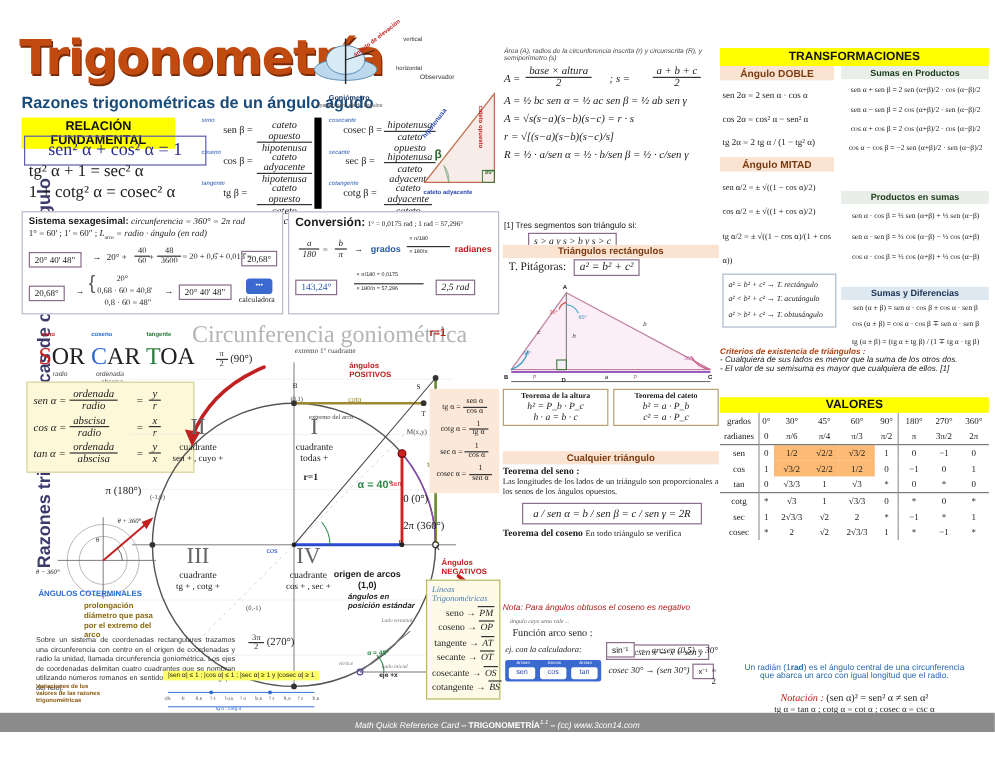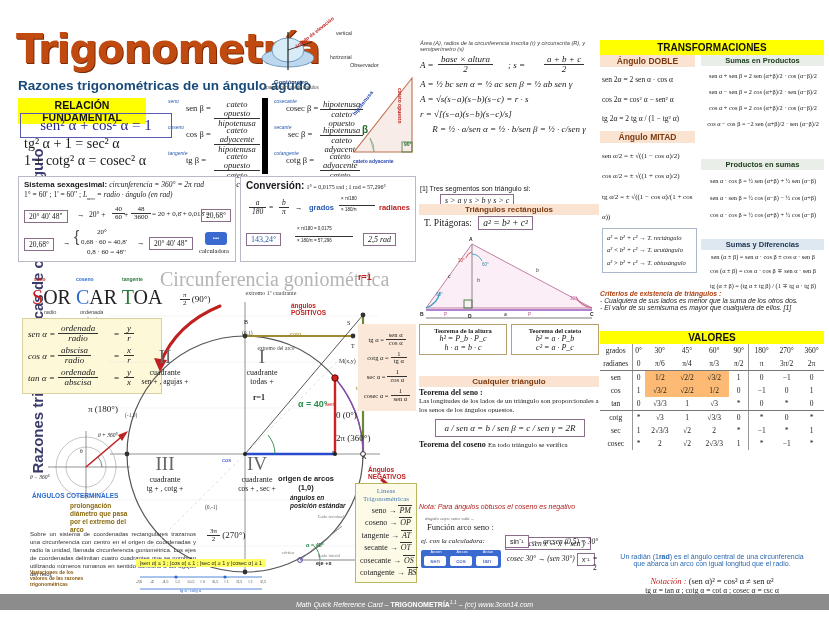--- a/index.html
+++ b/index.html
@@ -77,21 +77,21 @@
     border:1px solid #d8d0a0; font-size:9px; padding:4px 5px;
     font-family:"Liberation Serif", serif;
   }
 
   
   #lineas {
     left:355px; top:483px; width:62px; background:#fdfbe8;
     border:1px solid #b8b860; font-size:8px; padding:3px 4px;
     font-family:"Liberation Serif", serif;
   }
-  #lineas .lh { color:#4a7ab0; font-size:7px; text-align:center; display:block; margin-bottom:2px; }
+  #lineas .lh { color:#4a7ab0; font-style:italic; font-size:7px; text-align:left; display:block; margin-bottom:2px; }
   #lineas .row { text-align:right; white-space:nowrap; line-height:1.55; }
   #lineas .seg { border-top:1px solid #333; padding:0 1px; font-style:italic; }
 
   
   #recip {
     left:358px; top:324px; width:58px; background:#fbe8d8;
     font-size:6.5px; padding:4px 3px; font-family:"Liberation Serif", serif;
   }
   #recip .r { display:flex; align-items:center; justify-content:center; gap:2px; margin:4px 0; }
 
@@ -469,21 +469,21 @@
   </div>
 
   <div class="abs ctr" style="left:232px; top:346px; width:60px;">
     <div class="serif" style="font-size:19px; color:#666;">I</div>
     <div class="serif" style="font-size:8px;">cuadrante</div>
     <div class="serif" style="font-size:8px;">todas +</div>
   </div>
   <div class="abs ctr" style="left:130px; top:346px; width:70px;">
     <div class="serif" style="font-size:19px; color:#666;">II</div>
     <div class="serif" style="font-size:8px;">cuadrante</div>
-    <div class="serif" style="font-size:7.5px;">sen + , agujas +</div>
+    <div class="serif" style="font-size:7.5px;">sen + , cuyo +</div>
   </div>
   <div class="abs ctr" style="left:130px; top:453px; width:70px;">
     <div class="serif" style="font-size:19px; color:#666;">III</div>
     <div class="serif" style="font-size:8px;">cuadrante</div>
     <div class="serif" style="font-size:7.5px;">tg + , cotg +</div>
   </div>
   <div class="abs ctr" style="left:222px; top:453px; width:70px;">
     <div class="serif" style="font-size:19px; color:#666;">IV</div>
     <div class="serif" style="font-size:8px;">cuadrante</div>
     <div class="serif" style="font-size:7.5px;">cos + , sec +</div>
@@ -617,21 +617,21 @@
       </span>
       <span class="abs ital" style="left:88px; top:6px;">;   s =</span>
       <span class="abs frac ital" style="left:124px; top:1px;">
         <span class="num">a + b + c</span>
           <span class="den">2</span>
       </span>
     </div>
     <div class="ital" style="margin-top:3px;">A = ½ bc sen α = ½ ac sen β = ½ ab sen γ</div>
     <div class="ital" style="margin-top:5px;">A = √s(s−a)(s−b)(s−c) = r · s</div>
     <div class="ital" style="margin-top:5px;">r = √[(s−a)(s−b)(s−c)/s]</div>
-    <div class="ital" style="margin-top:5px;text-align:center;">R = ½ · a/sen α = ½ · b/sen β = ½ · c/sen γ</div>
+    <div class="ital" style="margin-top:5px;">R = ½ · a/sen α = ½ · b/sen β = ½ · c/sen γ</div>
   </div>
   <div class="abs" id="tres-seg">[1] Tres segmentos son triángulo si:</div>
   <div class="abs box serif ital" style="left:440px; top:194px; font-size:8px;">s &gt; a  y  s &gt; b  y  s &gt; c</div>
 
   <div class="abs hdr-peach" id="tri-rect-hdr">Triángulos rectángulos</div>
   <div class="abs" id="pitagoras">
     <span>T. Pitágoras:</span>
     <span class="box ital" style="margin-left:4px; font-size:9.5px;">a² = b² + c²</span>
   </div>
 
@@ -872,21 +872,21 @@
   </tbody>
     </table>
 
   <div class="abs" id="radnote">
     <span>Un radián (1</span><b>rad</b><span>) es el ángulo central  de una circunferencia</span><br>
     <span>que abarca un arco con igual longitud que el radio.</span>
   </div>
 
   <div class="abs" id="notacion">
     <div><span class="ital" style="color:#c02020;">Notación :</span>
-      <span>(sen α)² = cos² α ≠ sen α²</span></div>
+      <span>(sen α)² = sen² α ≠ sen α²</span></div>
     <div style="font-size:7.5px;">tg α = tan α ; cotg α = cot α ; cosec α = csc α</div>
   </div>
 
   <div class="abs" id="footer">
     <span>Math Quick Reference Card – </span><b>TRIGONOMETRÍA</b><sup style="font-size:5px;">1.1</sup><span> –  (cc) www.3con14.com</span>
   </div>
 
 </div>
 
 </body></html>

